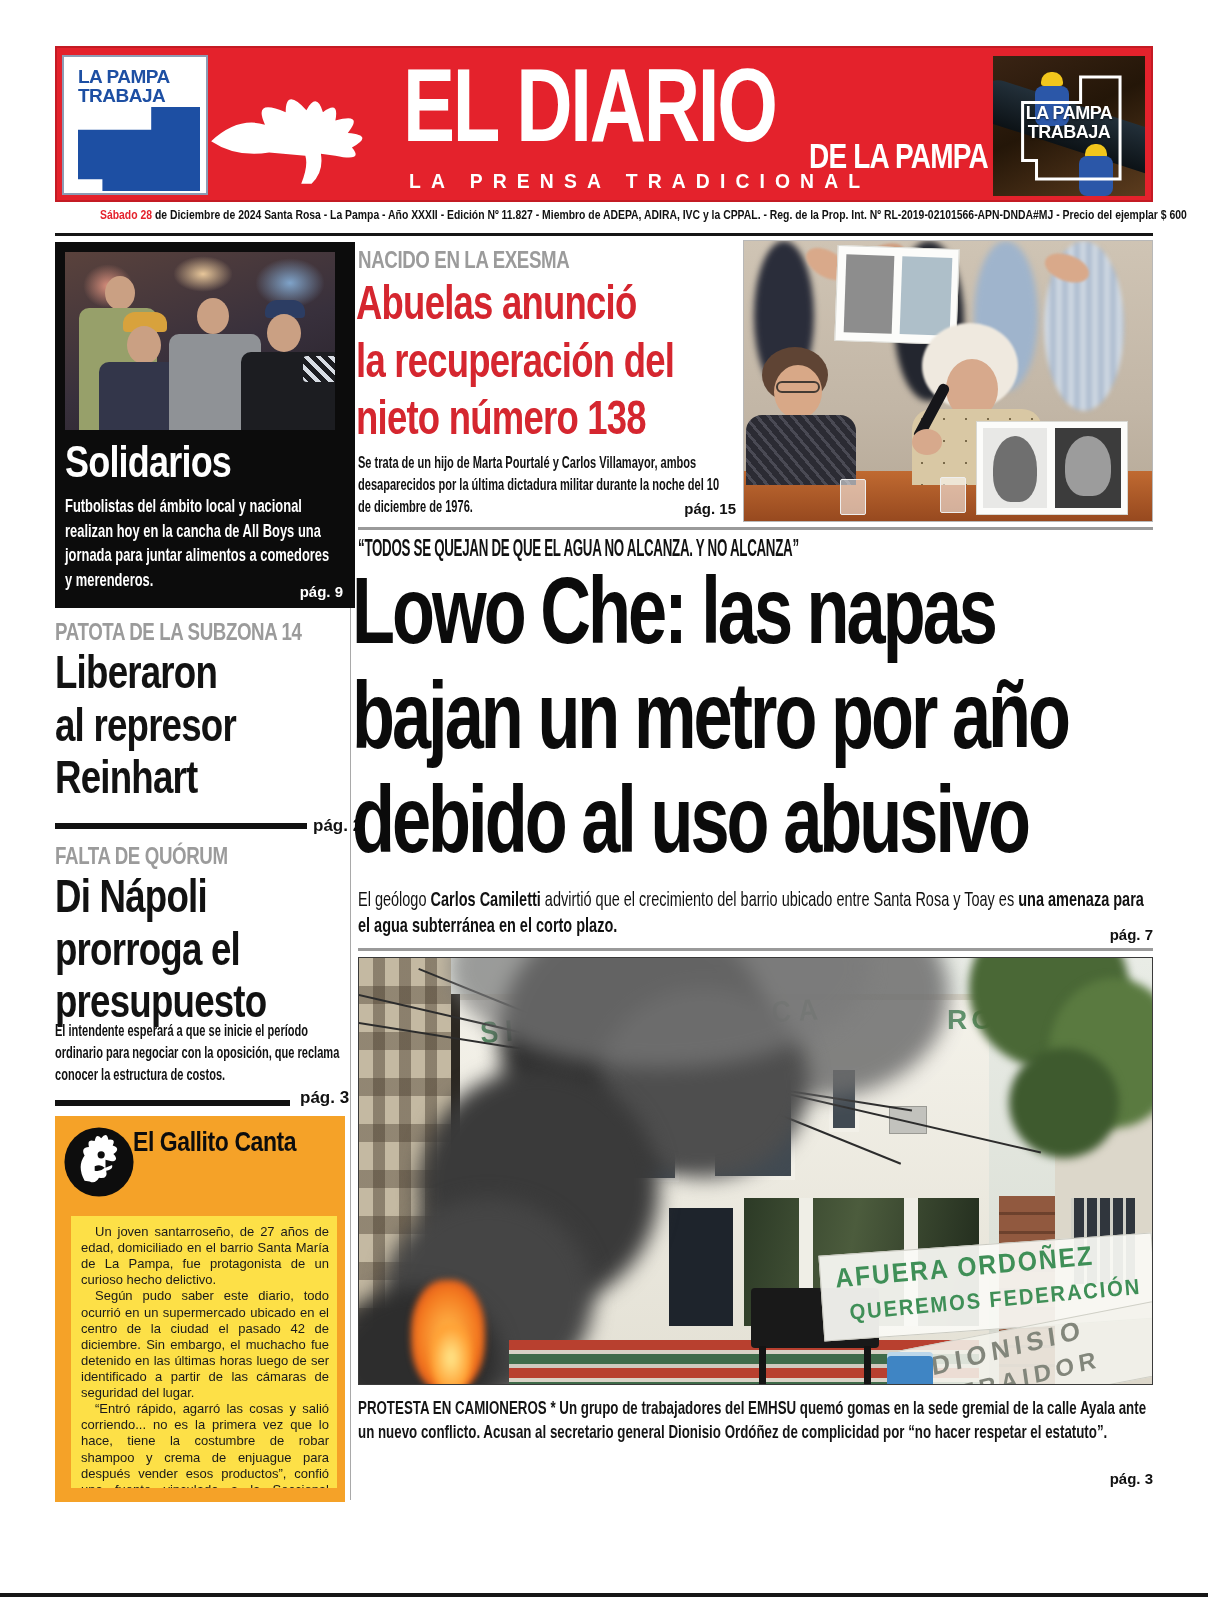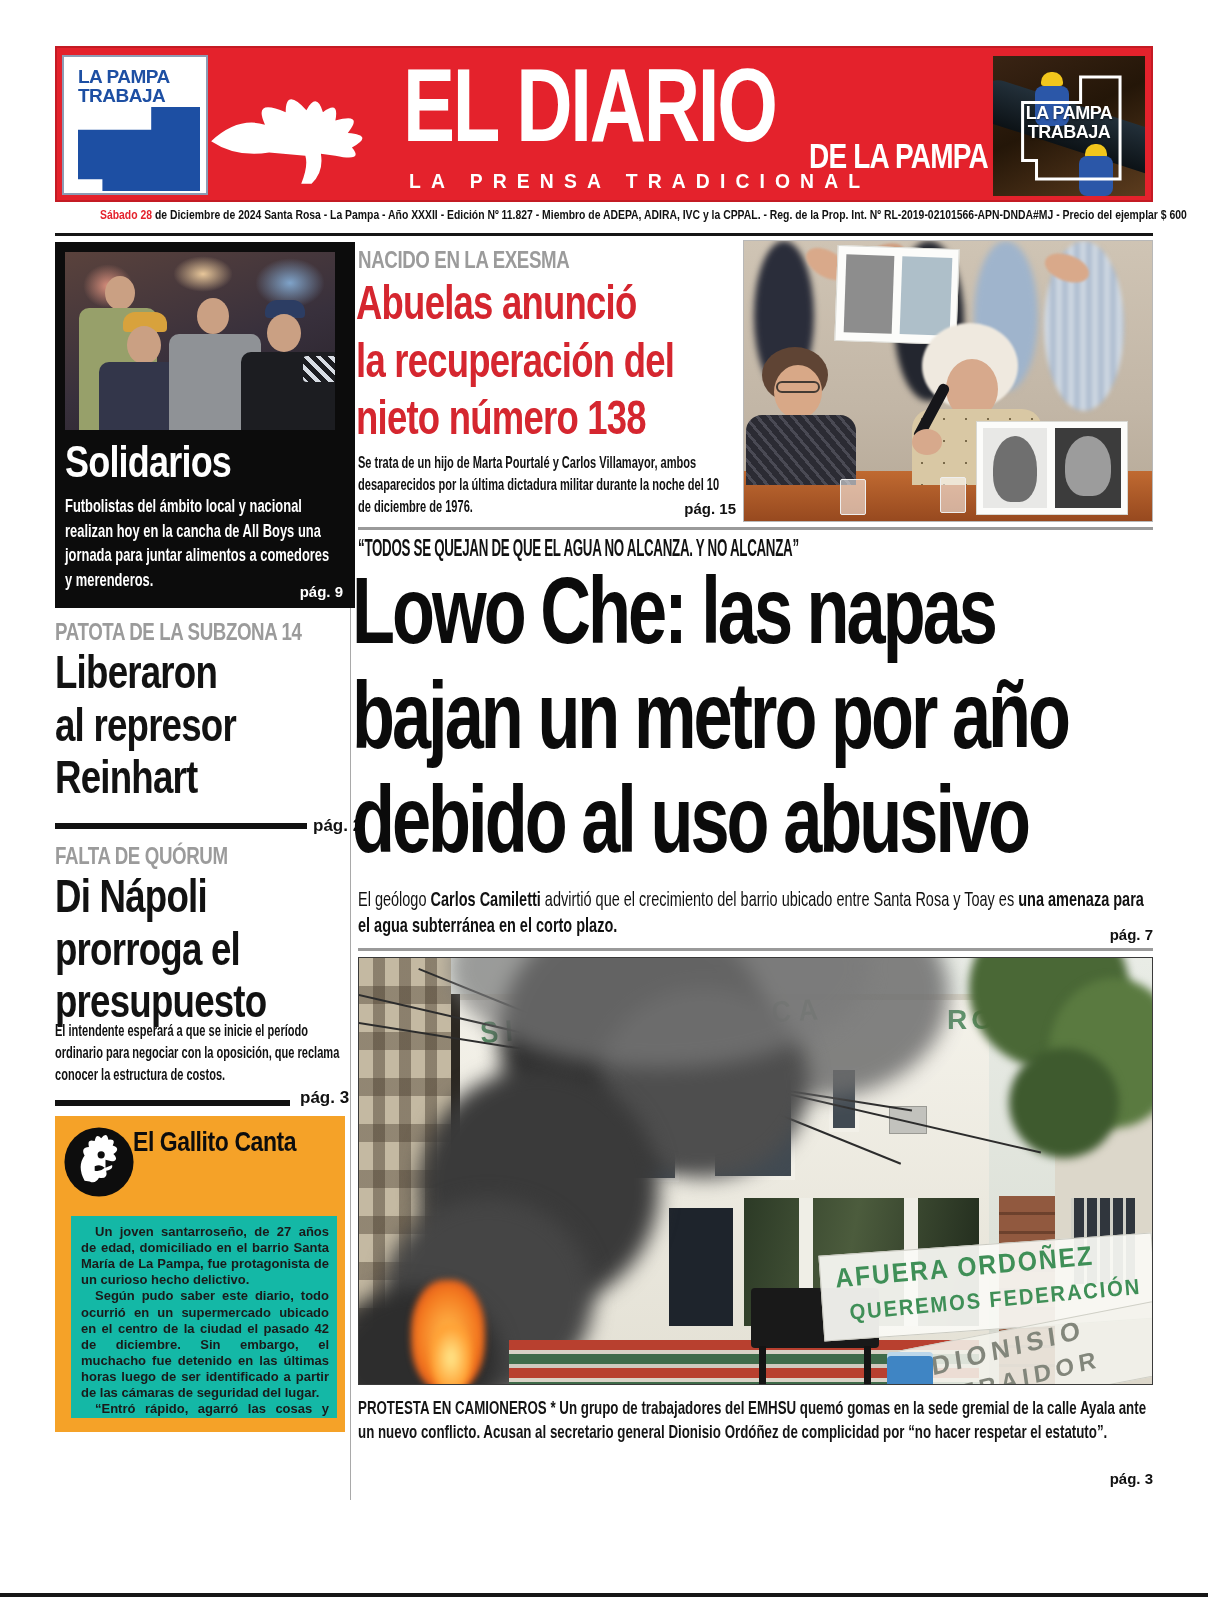--- a/index.html
+++ b/index.html
@@ -57,28 +57,28 @@
   .rule1{left:55px;top:823px;width:252px;height:6px;background:#111;}
   .pag2{left:313px;top:816px;font-weight:bold;font-size:17px;}
   .k2{left:55px;top:842px;}
   .h2{left:55px;top:870px;}
   .body2{left:55px;top:1020px;width:445px;font-weight:bold;font-size:17px;line-height:1.28;
          transform:scaleX(.65);transform-origin:0 0;}
   .pag3a{left:300px;top:1088px;font-weight:bold;font-size:17px;}
   .rule2{left:55px;top:1100px;width:235px;height:6px;background:#111;}
 
   
-  .gallito{left:55px;top:1116px;width:290px;height:316px;background:#F5A228;}
+  .gallito{left:55px;top:1116px;width:290px;height:386px;background:#F5A228;}
   .galTitle{position:absolute;left:78px;top:10px;font-weight:bold;font-size:28px;letter-spacing:-.5px;
             transform:scaleX(.82);transform-origin:0 0;white-space:nowrap;color:#0d0d0d;}
   .galBar{position:absolute;left:22px;top:50px;right:8px;height:42px;background:#0c0c0c;}
   .galSub{position:absolute;left:56px;top:4px;color:#fff;font-weight:bold;font-size:28px;
           transform:scaleX(.82);transform-origin:0 0;white-space:nowrap;}
   .rooster{position:absolute;left:8px;top:10px;width:72px;height:72px;}
-  .galPanel{position:absolute;left:16px;top:100px;right:8px;bottom:14px;background:#14b8a6;overflow:hidden;font-weight:bold;}
+  .galPanel{position:absolute;left:16px;top:100px;right:8px;bottom:14px;background:#fde047;overflow:hidden;}
   .galBody{position:absolute;left:10px;top:8px;right:8px;font-size:13px;line-height:1.24;text-align:justify;color:#1a1a1a;}
   .galBody p{margin:0;text-indent:14px;}
 
   
   .k3{left:358px;top:246px;}
   .redHead{left:356px;top:274px;font-weight:bold;font-size:48px;color:#D5262F;letter-spacing:-1px;line-height:1.2;
            transform:scaleX(.76);transform-origin:0 0;white-space:nowrap;}
   .deck1{left:358px;top:452px;width:580px;font-weight:bold;font-size:17px;line-height:1.3;
          transform:scaleX(.65);transform-origin:0 0;}
   .pag12{left:358px;top:500px;width:378px;text-align:right;font-weight:bold;font-size:15px;}

